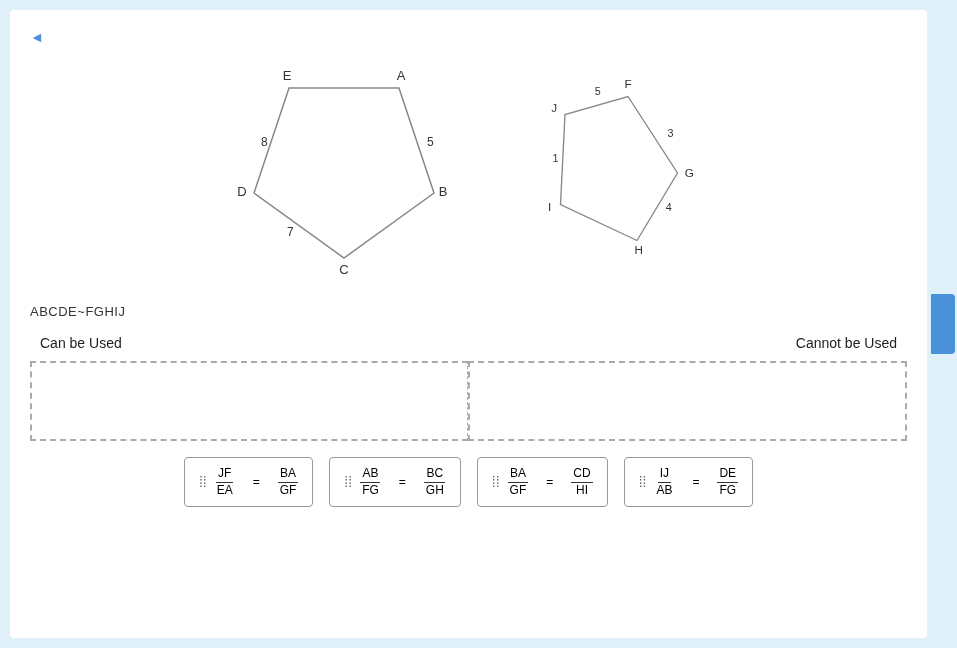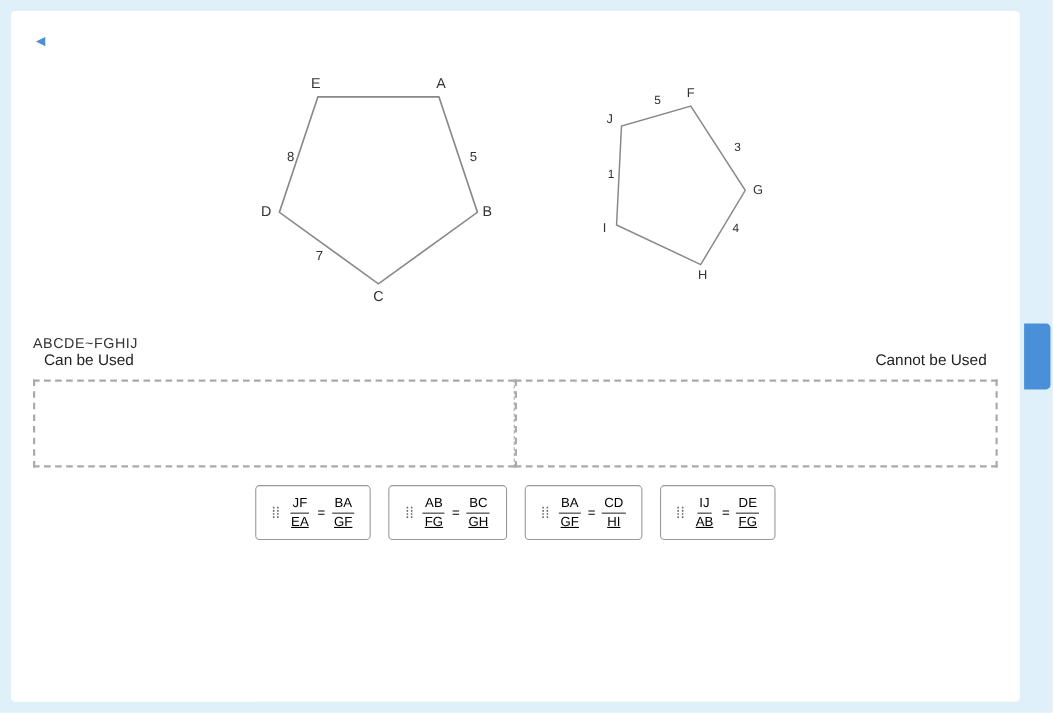--- a/index.html
+++ b/index.html
@@ -40,21 +40,21 @@
       align-items: center;
       gap: 80px;
       margin: 10px 0 16px 0;
     }
     svg.pentagon-svg {
       overflow: visible;
     }
     .similarity-label {
       font-size: 13px;
       color: #333;
-      margin-bottom: 0;
+      margin-bottom: 16px;
       letter-spacing: 0.5px;
     }
     .columns-container {
       display: flex;
       gap: 0;
       margin-bottom: 16px;
     }
     .drop-column {
       flex: 1;
       border: 2px dashed #aaa;
@@ -103,38 +103,37 @@
     }
     .ratio-expr {
       display: inline-flex;
       flex-direction: column;
       align-items: center;
       font-size: 12px;
     }
     .ratio-row {
       display: flex;
       align-items: center;
-      gap: 4px;
+      gap: 16px;
     }
     .fraction {
       display: inline-flex;
       flex-direction: column;
       align-items: center;
       font-size: 12px;
       line-height: 1.2;
     }
     .frac-num {
       border-bottom: 1px solid #333;
       padding: 0 2px;
       line-height: 1.3;
     }
     .frac-den {
       padding: 0 2px;
       line-height: 1.3;
-      text-decoration: underline;
     }
     .eq-sign {
       font-size: 12px;
       margin: 0 2px;
     }
     .right-tab {
       position: absolute;
       right: -28px;
       top: 50%;
       transform: translateY(-50%);

